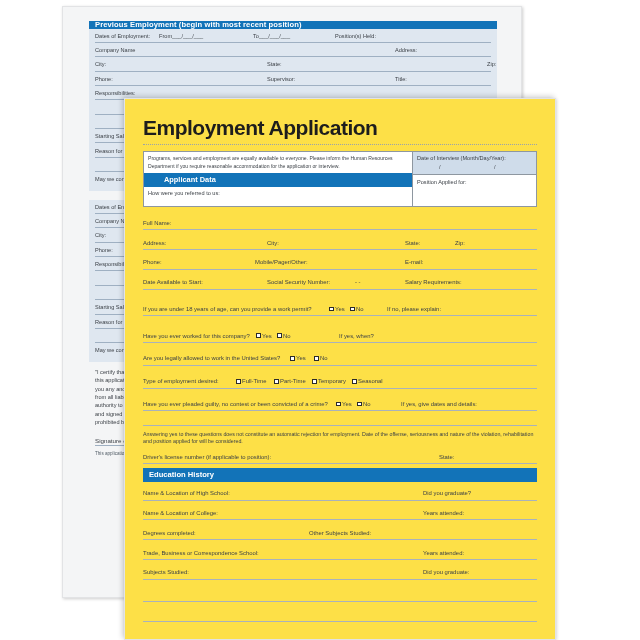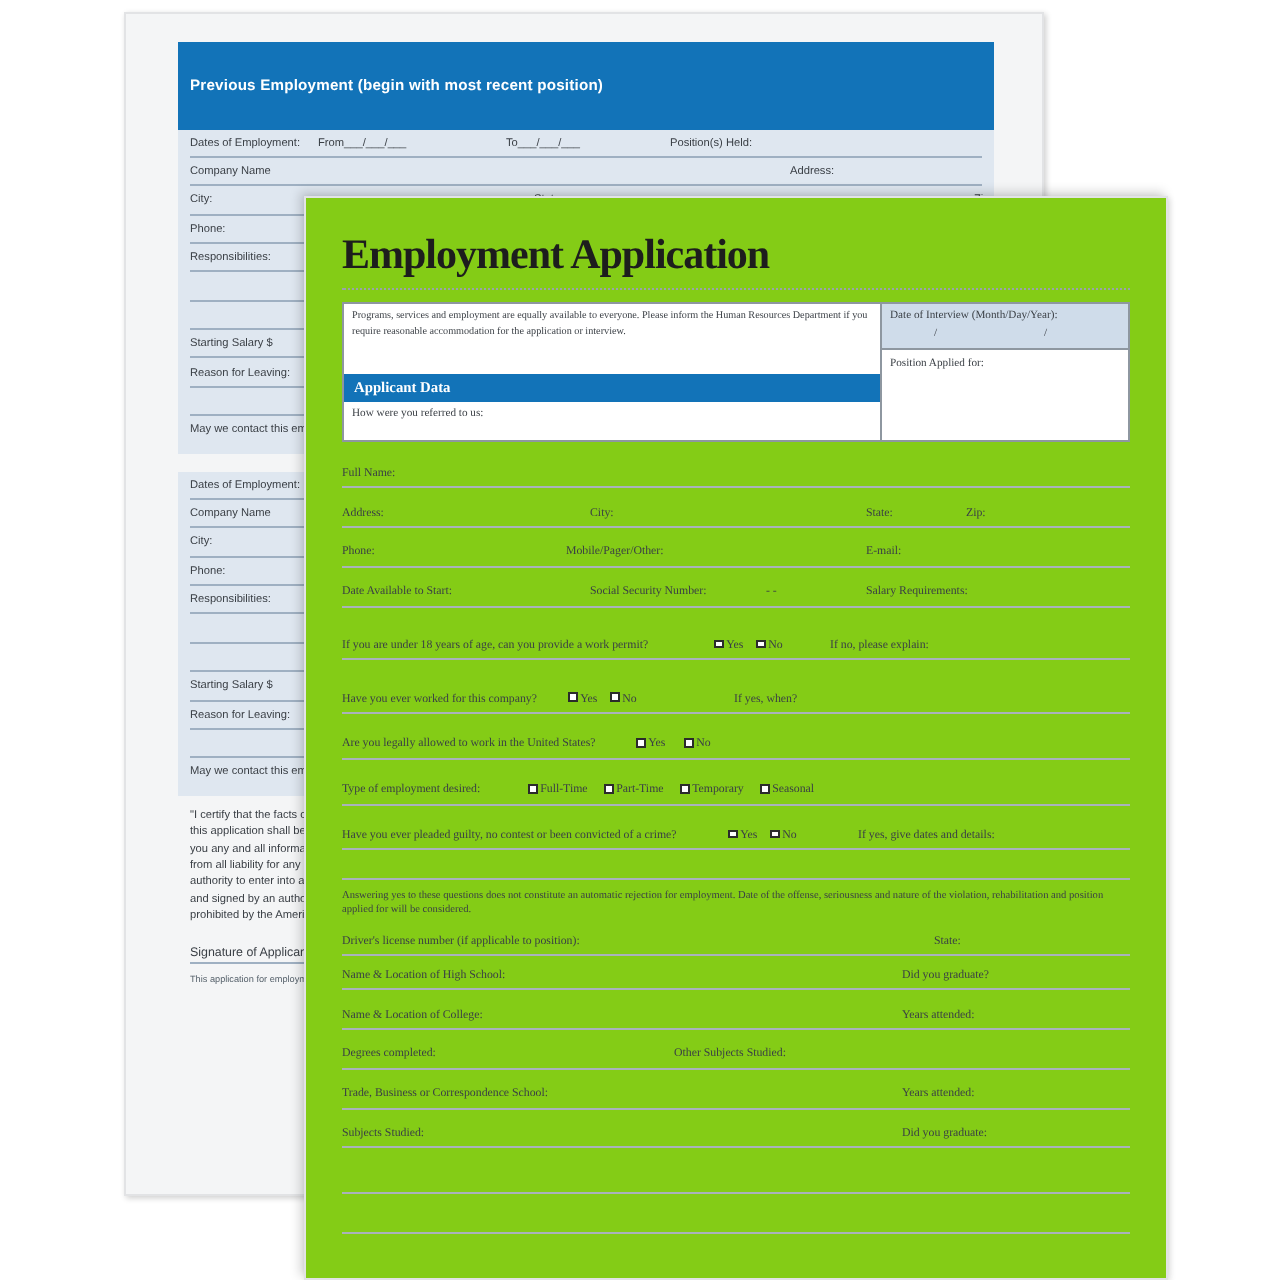--- a/index.html
+++ b/index.html
@@ -16,21 +16,21 @@
   
   #back-page{
     left:62px;top:6px;width:460px;height:592px;
     background:#f4f5f6;
     box-shadow:1px 1px 3px rgba(0,0,0,.20);
     border:1px solid #e2e3e5;
   }
   #back-page .bp-inner{position:absolute;left:26px;top:14px;width:408px;}
   .bp-bar{
     background:#1273b8;color:#ffffff;font-weight:bold;font-size:7.6px;
-    letter-spacing:.1px;padding:18px 6px;line-height:1;
+    letter-spacing:.1px;padding:0 6px;line-height:1;
   }
   .bp-block{background:#dfe7f0;padding:2px 0 3px 0;}
   .bp-row{
     height:11.2px;line-height:11.2px;font-size:5.6px;color:#3a3f45;
     border-bottom:.6px solid #9fb0c2;margin:0 6px 2.2px 6px;
     white-space:nowrap;position:relative;
   }
   .bp-row.noline{border-bottom:none;}
   .bp-row .c2{position:absolute;left:172px;}
   .bp-row .c3{position:absolute;left:300px;}
@@ -43,44 +43,43 @@
     font-size:5.6px;color:#3a3f45;line-height:8.4px;margin:6px 6px 0 6px;
   }
   .bp-sign{
     font-size:6.2px;color:#3a3f45;margin:10px 6px 0 6px;
     border-bottom:.6px solid #9fb0c2;padding-bottom:1px;width:260px;
   }
   .bp-fine{font-size:4.6px;color:#55606a;line-height:6.6px;margin:5px 6px 0 6px;}
 
   
   #front-page{
-    left:152px;top:98px;width:432px;height:542px;
-    background:#84cc16;
+    left:124px;top:98px;width:432px;height:542px;
+    background:#fde047;
     box-shadow:-2px -2px 5px rgba(0,0,0,.17), 1px 1px 3px rgba(0,0,0,.12);
     border:1px solid #e2e3e5;
-    font-family:Liberation Serif, serif;
   }
   #front-page .fp-inner{position:absolute;left:18px;top:14px;width:394px;}
 
   .fp-title{
     font-size:21px;font-weight:bold;letter-spacing:-.5px;
     color:#1d1d1d;line-height:1;margin:4px 0 6px 0;
   }
   .fp-dots{
     height:0;border-top:1.1px dotted #9aa2ab;margin:0 0 6px 0;
   }
 
   
   .fp-table{display:flex;border:1px solid #8e97a0;background:#ffffff;}
   .fp-tl{flex:0 0 268px;border-right:1px solid #8e97a0;display:flex;flex-direction:column;}
   .fp-tr{flex:1;display:flex;flex-direction:column;}
   .fp-note{font-size:5.1px;line-height:7.2px;color:#3a3f45;padding:3.4px 4px 3.6px 4px;}
   .fp-blue-bar{
     background:#1273b8;color:#ffffff;font-weight:bold;font-size:7.4px;
-    padding:3px 5px;line-height:1;margin-top:14px;
+    padding:3px 20px;line-height:1;
   }
   .fp-referred{font-size:5.6px;color:#3a3f45;padding:3px 4px 10px 4px;}
   .fp-interview{
     background:#cfdcea;border-bottom:1px solid #8e97a0;padding:3.4px 4px 4px 4px;
     font-size:5.6px;color:#3a3f45;
   }
   .fp-interview .slashes{
     margin-top:3px;padding-left:22px;letter-spacing:26px;color:#3a3f45;font-size:5.6px;
   }
   .fp-position{font-size:5.6px;color:#3a3f45;padding:3.4px 4px 14px 4px;}
@@ -320,20 +319,21 @@
       <div class="spacer10"></div>
       <div class="topline" style="margin-bottom:5px;"></div>
 
       <div class="para">Answering yes to these questions does not constitute an automatic rejection for employment. Date of the offense, seriousness and nature of the violation, rehabilitation and position applied for will be considered.</div>
 
       <div class="r">
         <span class="p" style="left:0;">Driver's license number (if applicable to position):</span>
         <span class="p" style="left:296px;">State:</span>
       </div>
 
+      <div class="sec-bar">Education History</div>
 
       <div class="r">
         <span class="p" style="left:0;">Name &amp; Location of High School:</span>
         <span class="p" style="left:280px;">Did you graduate?</span>
       </div>
       <div class="spacer3"></div>
 
       <div class="r">
         <span class="p" style="left:0;">Name &amp; Location of College:</span>
         <span class="p" style="left:280px;">Years attended:</span>

